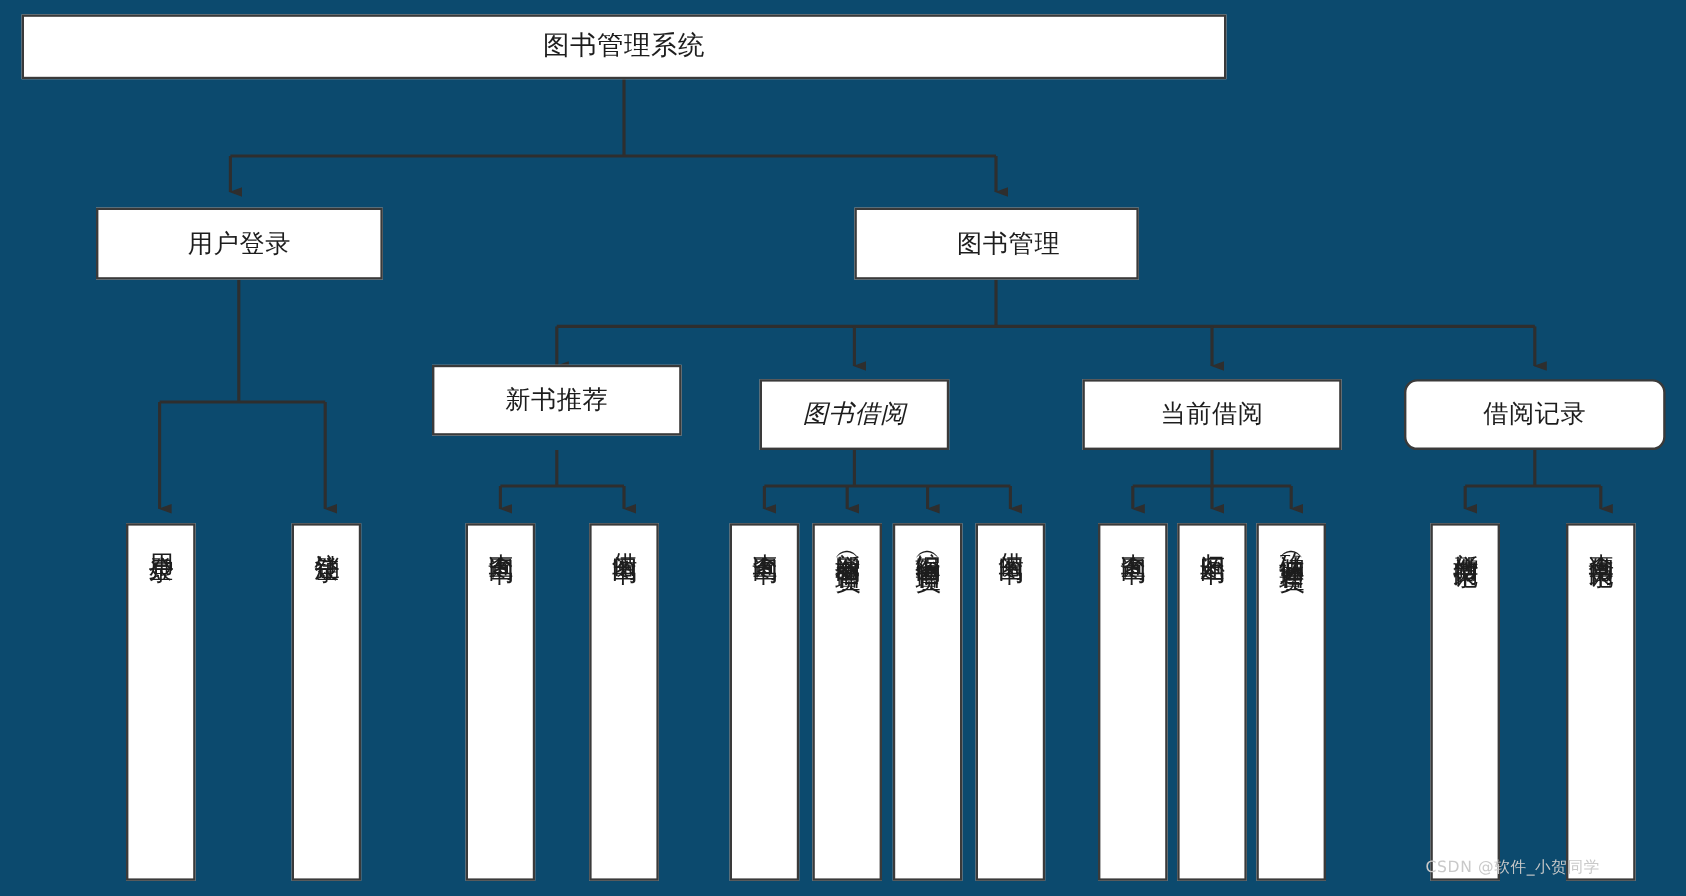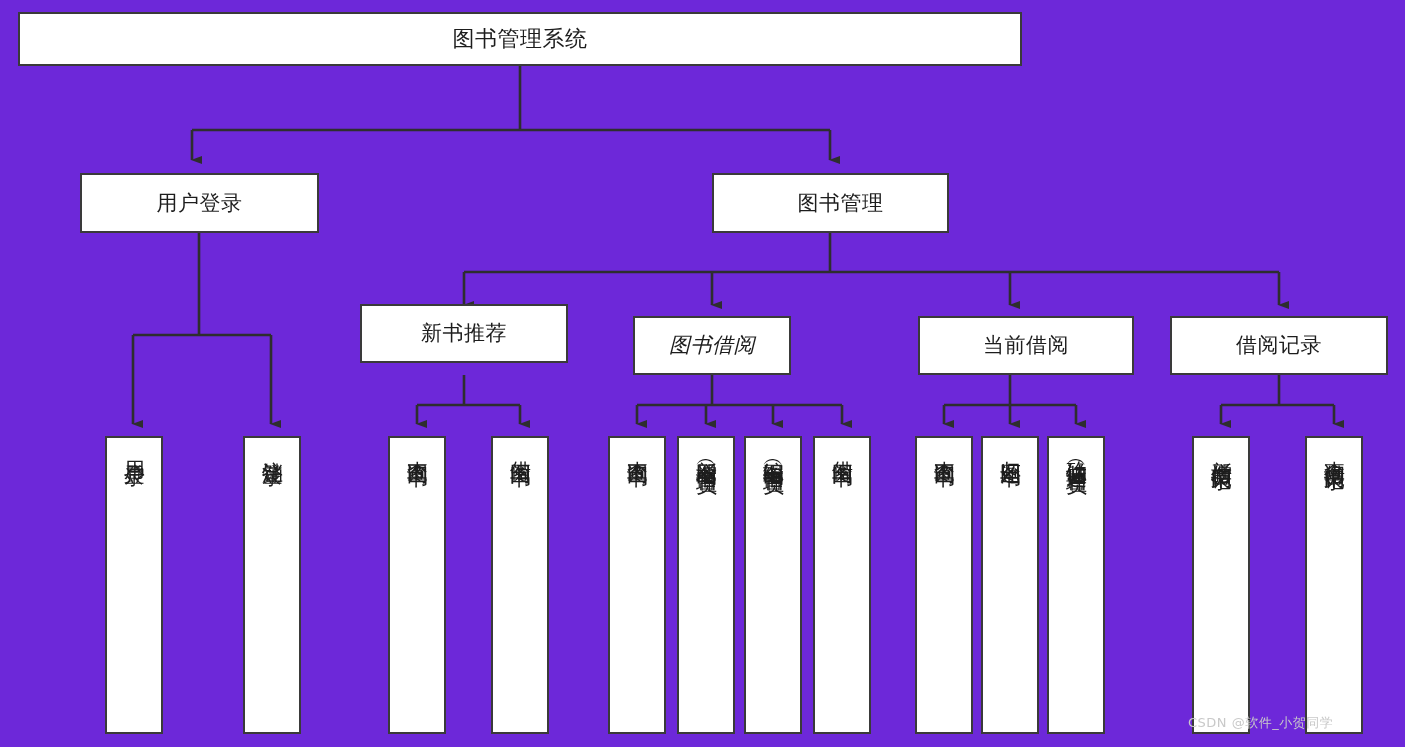--- a/index.html
+++ b/index.html
@@ -10,21 +10,21 @@
   body {
     width: 1405px;
     height: 747px;
     font-family: "DejaVu Sans", "Liberation Sans", sans-serif;
     overflow: hidden;
   }
   #diagram-root {
     position: relative;
     width: 1405px;
     height: 747px;
-    background: #6d28d9;
+    background: #0c4a6e;
   }
   svg.connectors {
     position: absolute;
     left: 0;
     top: 0;
     width: 1405px;
     height: 747px;
     pointer-events: none;
   }
   .node {
@@ -135,24 +135,24 @@
   <div class="node horizontal" style="left:712px; top:173px; width:237px; height:60px;padding-left:20px;">
     <span class="label">图书管理</span>
   </div>
 
   <div class="node horizontal" style="left:360px; top:304px; width:208px; height:59px;">
     <span class="label">新书推荐</span>
   </div>
   <div class="node horizontal" style="left:633px; top:316px; width:158px; height:59px;font-style:italic;">
     <span class="label">图书借阅</span>
   </div>
-  <div class="node horizontal" style="left:902px; top:316px; width:216px; height:59px;margin-left:16px;">
+  <div class="node horizontal" style="left:902px; top:316px; width:216px; height:59px;">
     <span class="label">当前借阅</span>
   </div>
-  <div class="node horizontal" style="left:1170px; top:316px; width:218px; height:59px;">
+  <div class="node horizontal" style="left:1170px; top:316px; width:218px; height:59px;border-radius:11px;">
     <span class="label">借阅记录</span>
   </div>
 
   <div class="node vertical" style="left:105px; top:436px; width:58px; height:298px;">
     <span class="label">用户登录</span>
   </div>
   <div class="node vertical" style="left:243px; top:436px; width:58px; height:298px;">
     <span class="label">注销登录</span>
   </div>
 

